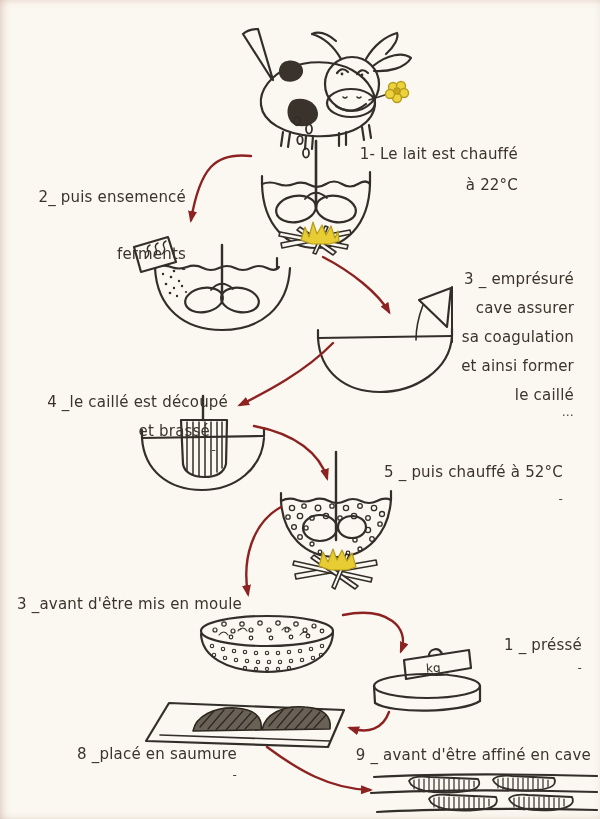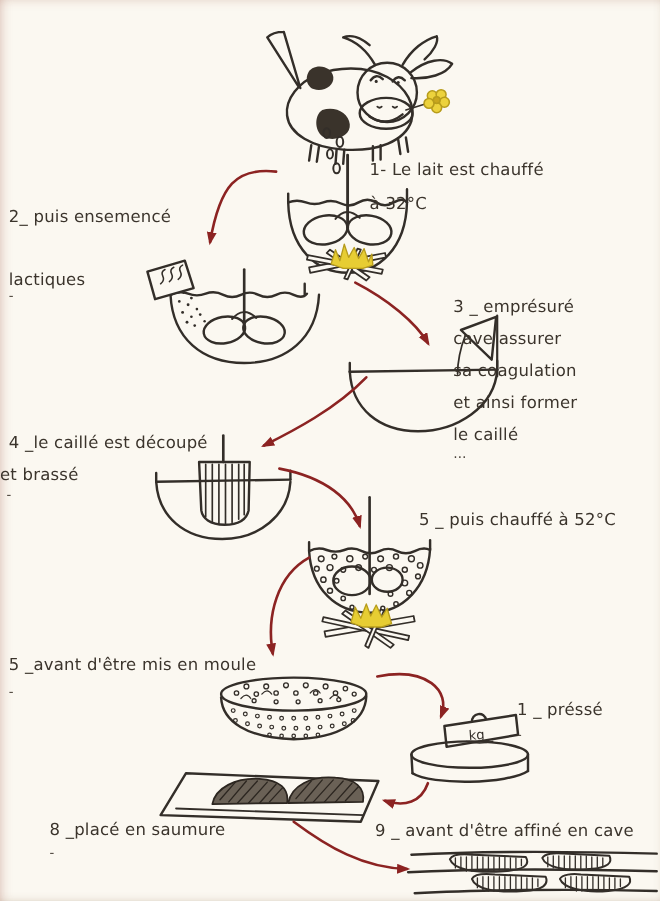--- a/index.html
+++ b/index.html
@@ -7,31 +7,31 @@
     position:relative;width:600px;height:819px;overflow:hidden;
     background:#fbf8f1;
     box-shadow:inset 8px 0 10px -7px rgba(150,70,50,.30),
                inset 0 8px 10px -8px rgba(150,70,50,.18),
                inset -4px -6px 10px -8px rgba(120,90,60,.25);
     font-family:"DejaVu Sans", sans-serif;
   }
   svg{position:absolute;left:0;top:0;}
   .lbl{
     position:absolute;font-size:15px;line-height:1.15;color:#3b342c;
-    text-align:left;letter-spacing:.2px;white-space:nowrap;
+    text-align:right;letter-spacing:.2px;white-space:nowrap;
   }
   .dash{font-size:12px;color:#4a423a;}
   
   .s1a{left:336px;top:146px;width:182px}.s1b{left:336px;top:177px;width:182px}
   .s2a{left:8px;top:189px;width:178px}.s2b{left:8px;top:218px;width:178px}
   .s2c{left:8px;top:246px;width:178px}.s2d{left:8px;top:263px;width:178px}
   .s3a{left:412px;top:271px;width:162px}.s3b{left:412px;top:300px;width:162px}
   .s3c{left:412px;top:329px;width:162px}.s3d{left:412px;top:358px;width:162px}
   .s3e{left:412px;top:387px;width:162px}.s3f{left:412px;top:406px;width:162px}
-  .s4a{left:8px;top:394px;width:210px}.s4b{left:0;top:423px;width:210px}
+  .s4a{left:18px;top:394px;width:210px}.s4b{left:0;top:423px;width:210px}
   .s4c{left:6px;top:444px;width:210px}
   .s5a{left:381px;top:464px;width:182px}.s5b{left:381px;top:493px;width:182px}
   .s6a{left:8px;top:596px;width:234px}.s6b{left:8px;top:623px;width:234px}
   .s7a{left:470px;top:637px;width:112px}.s7b{left:470px;top:662px;width:112px}
   .s8a{left:45px;top:746px;width:192px}.s8b{left:45px;top:769px;width:192px}
   .s9a{left:341px;top:747px;width:250px}
 </style>
 </head>
 <body>
 
@@ -308,41 +308,41 @@
     <path d="M333,343 C305,372 266,392 240,405" marker-end="url(#ah)"></path>
     <path d="M254,426 C296,434 320,454 327,478" marker-end="url(#ah)"></path>
     <path d="M281,507 C252,523 242,560 248,594" marker-end="url(#ah)"></path>
     <path d="M343,615 C388,606 410,628 401,651" marker-end="url(#ah)"></path>
     <path d="M389,712 C383,729 368,734 350,728" marker-end="url(#ah)"></path>
     <path d="M267,747 C298,770 330,789 370,790" marker-end="url(#ah)"></path>
   </g>
 </svg>
 
 <div class="lbl s1a">1- Le lait est chauffé</div>
-<div class="lbl s1b">à 32°C</div>
+<div class="lbl s1b">à 22°C</div>
 
 <div class="lbl s2a">2_ puis ensemencé</div>
-<div class="lbl s2c">lactiques</div>
+<div class="lbl s2c">ferments</div>
 <div class="lbl s2d dash">-</div>
 
 <div class="lbl s3a">3 _ emprésuré</div>
 <div class="lbl s3b">cave assurer</div>
 <div class="lbl s3c">sa coagulation</div>
 <div class="lbl s3d">et ainsi former</div>
 <div class="lbl s3e">le caillé</div>
 <div class="lbl s3f dash">…</div>
 
 <div class="lbl s4a">4 _le caillé est découpé</div>
 <div class="lbl s4b">et brassé</div>
 <div class="lbl s4c dash">-</div>
 
 <div class="lbl s5a">5 _ puis chauffé à 52°C</div>
 <div class="lbl s5b dash">-</div>
 
-<div class="lbl s6a">5 _avant d'être mis en moule</div>
+<div class="lbl s6a">3 _avant d'être mis en moule</div>
 <div class="lbl s6b dash">-</div>
 
 <div class="lbl s7a">1 _ préssé</div>
 <div class="lbl s7b dash">-</div>
 
 <div class="lbl s8a">8 _placé en saumure</div>
 <div class="lbl s8b dash">-</div>
 
 <div class="lbl s9a">9 _ avant d'être affiné en cave</div>
 

